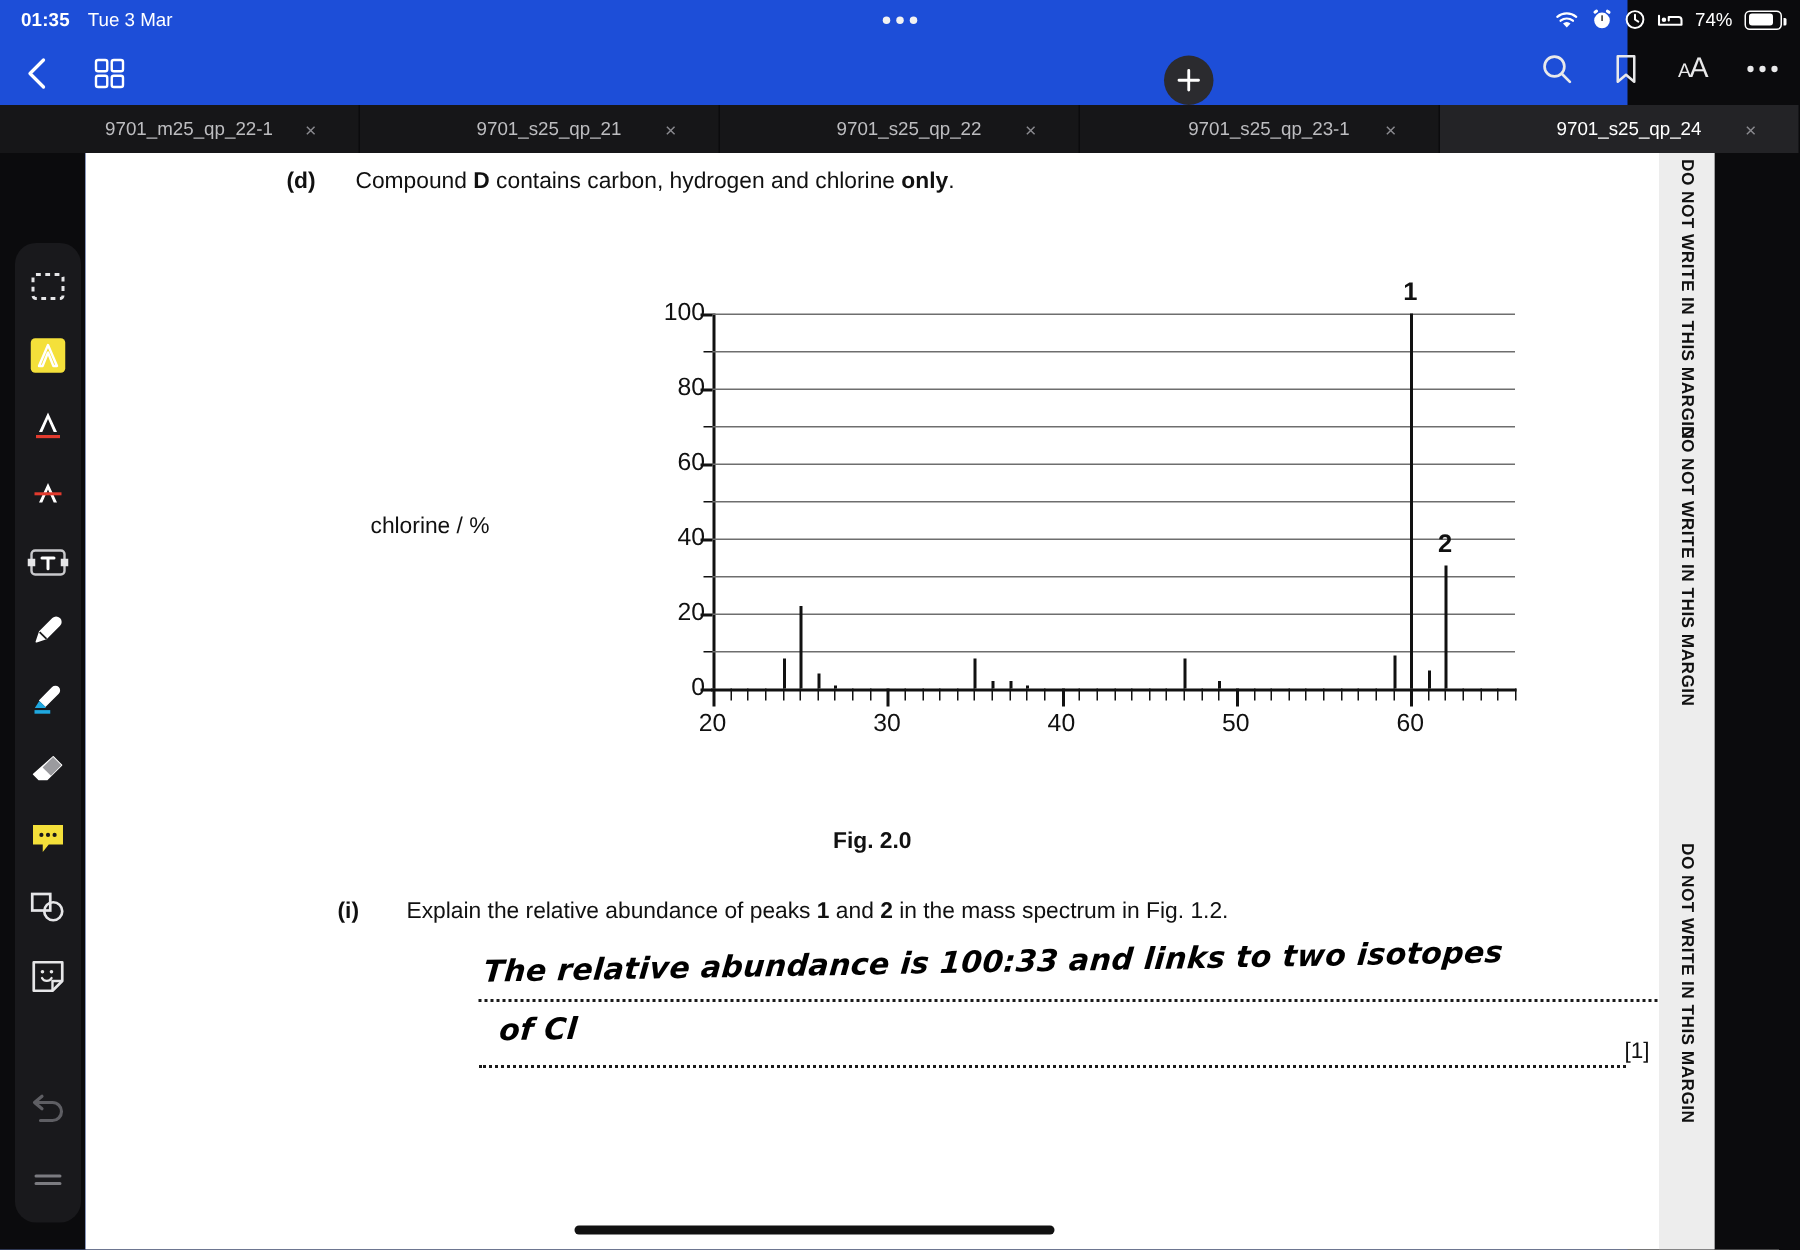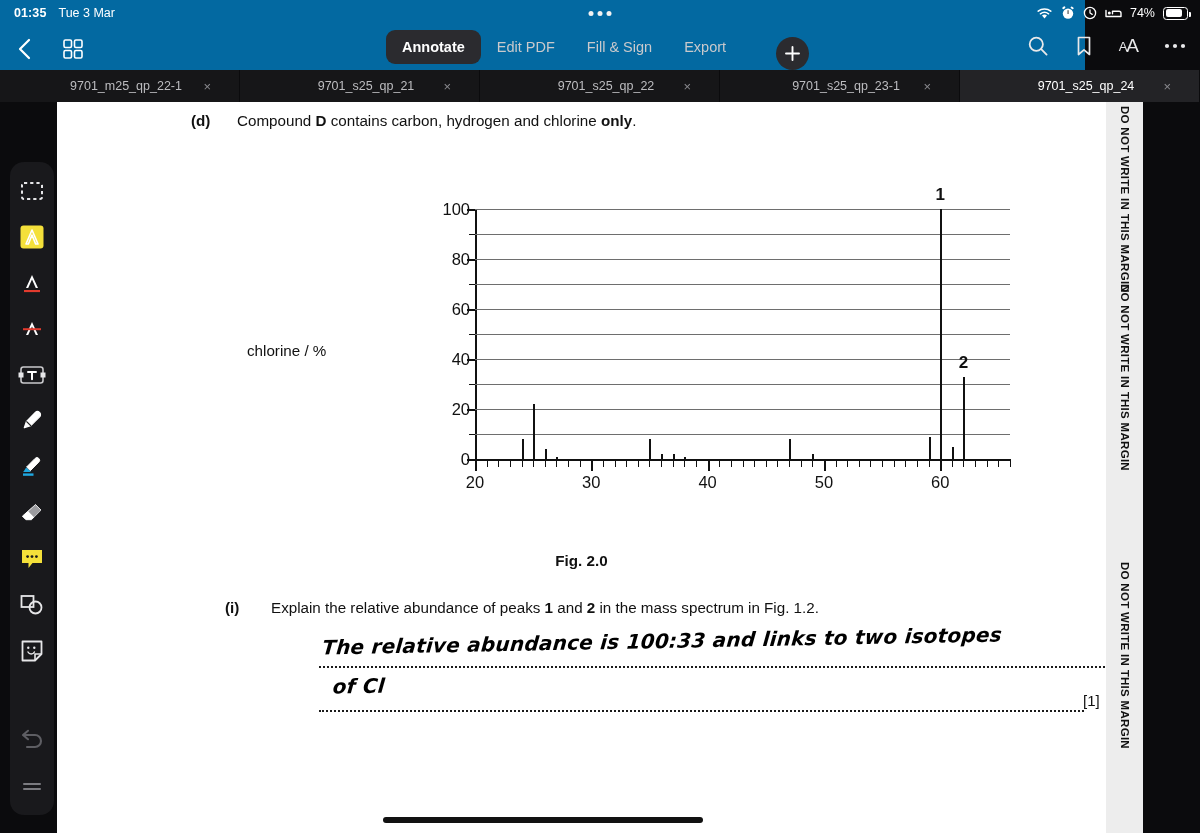--- a/index.html
+++ b/index.html
@@ -2,21 +2,21 @@
 <html><head>
 <meta charset="utf-8">
 <style>
   * { box-sizing: border-box; margin: 0; padding: 0; }
   html, body {
     width: 1200px; height: 833px;
     background: #0b0b0d;
     font-family: "Liberation Sans", sans-serif;
     overflow: hidden;
   }
-  #app { position: relative; width: 1085px; height: 833px; background: #0369a1; }
+  #app { position: relative; width: 1085px; height: 833px; background: #1d4ed8; }
 
   
   .statusbar {
     position: absolute; top: 0; left: 0; width: 1200px; height: 26px;
     color: #fff; font-size: 12.5px;
     display: flex; align-items: center;
   }
   .sb-left { position: absolute; left: 14px; display: flex; align-items: center; gap: 12px; }
   .sb-time { font-weight: 600; letter-spacing: .1px; }
   .sb-date { font-weight: 400; }
@@ -176,26 +176,20 @@
     </div>
     <div class="tb-grid">
       <svg width="22" height="22" viewBox="0 0 22 22">
           <rect x="2" y="2" width="7.5" height="7.5" rx="1.4" fill="none" stroke="#fff" stroke-width="1.6"></rect>
           <rect x="12.5" y="2" width="7.5" height="7.5" rx="1.4" fill="none" stroke="#fff" stroke-width="1.6"></rect>
           <rect x="2" y="12.5" width="7.5" height="7.5" rx="1.4" fill="none" stroke="#fff" stroke-width="1.6"></rect>
           <rect x="12.5" y="12.5" width="7.5" height="7.5" rx="1.4" fill="none" stroke="#fff" stroke-width="1.6"></rect>
         </svg>
     </div>
 
-    <div class="tb-center">
-      <div class="tb-item active">Annotate</div>
-      <div class="tb-item">Edit PDF</div>
-      <div class="tb-item">Fill &amp; Sign</div>
-      <div class="tb-item">Export</div>
-    </div>
 
     <div class="tb-plus">
       <svg width="17" height="17" viewBox="0 0 17 17">
           <path d="M8.5 2 V15 M2 8.5 H15" stroke="#fff" stroke-width="1.9" stroke-linecap="round"></path>
         </svg>
     </div>
 
     <div class="tb-right">
       <div>
         <svg width="22" height="22" viewBox="0 0 22 22">

